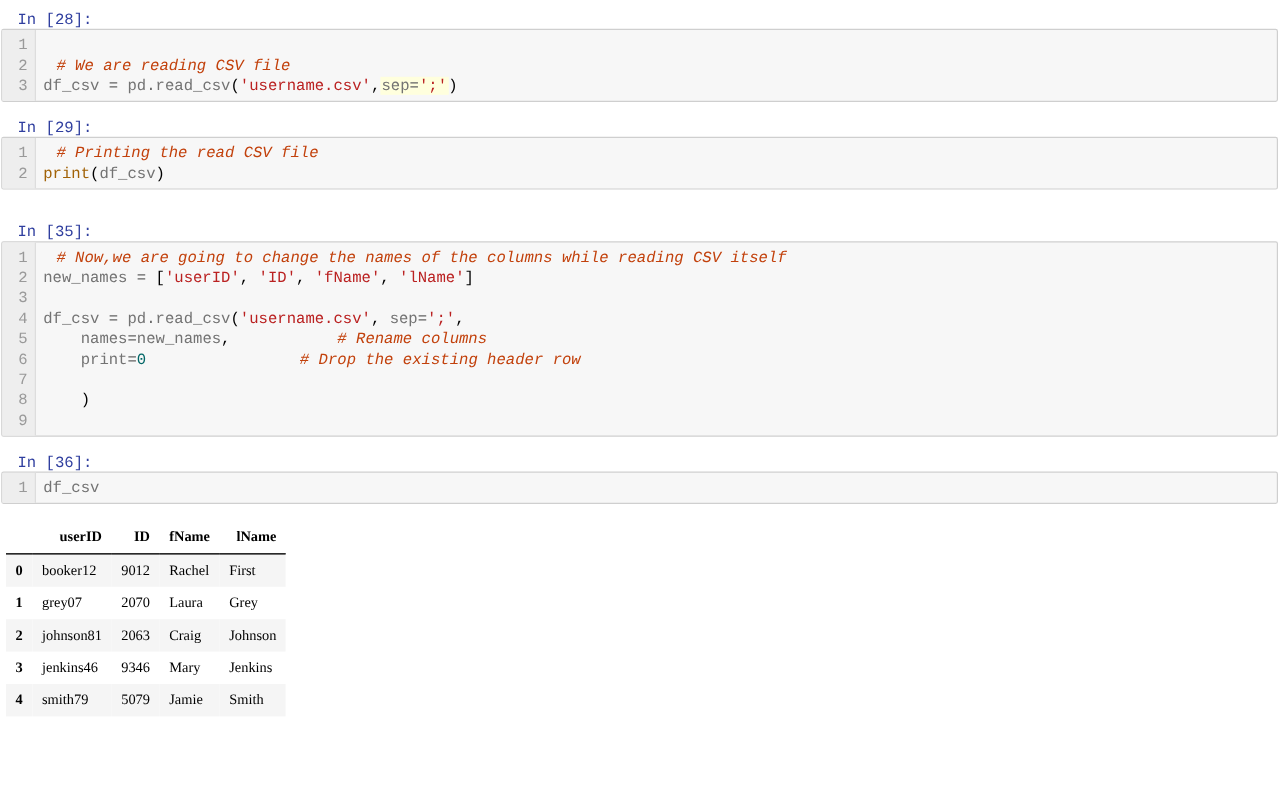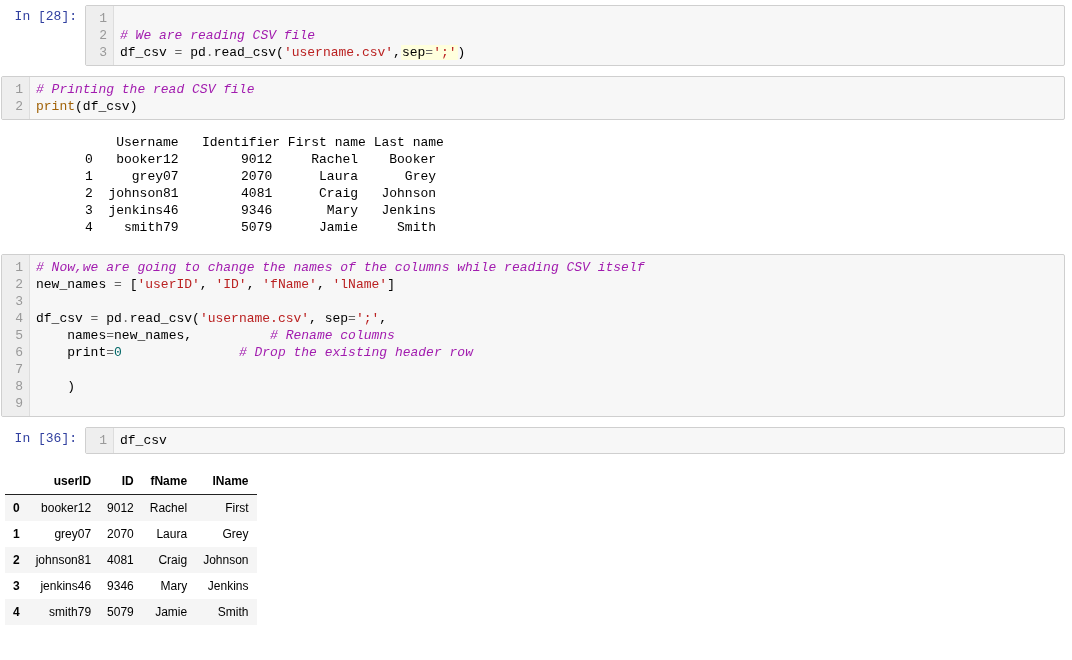--- a/index.html
+++ b/index.html
@@ -8,21 +8,21 @@
     font-size: 14px;
     background: #fff;
     color: #000;
     width: 1072px;
   }
   .cell {
     display: flex;
     padding: 4px 6px 4px 0;
     border: 1px solid transparent;
   }
-  .cell.code { border: 1px solid transparent; }
+  .cell.code { border: 1px solid transparent; flex-direction: column; }
   .prompt {
     width: 84px;
     flex-shrink: 0;
     text-align: right;
     padding: 4px 8px 0 0;
     font-family: "SFMono-Regular", Consolas, "Liberation Mono", Menlo, monospace;
     font-size: 13px;
   }
   .prompt.in { color: #303F9F; }
   .prompt.out { color: #D84315; }
@@ -47,56 +47,55 @@
   .gutter div { line-height: 17px; height: 17px; }
   .code-body {
     flex: 1;
     padding: 4px 6px;
     font-family: "SFMono-Regular", Consolas, "Liberation Mono", Menlo, monospace;
     font-size: 13px;
     white-space: pre;
     line-height: 17px;
     color: #000;
   }
-  .c-comment { color: #a21caf; font-style: italic; }
-  .c-name { color: #000000; }
+  .c-comment { color: #c2410c; font-style: italic; margin-left: 11px; }
+  .c-name { color: #737373; }
   .c-op2 { color: #666; }
   .c-str { color: #BA2121; }
   .c-builtin { color: #a16207; }
   .c-num { color: #006666; }
   .c-punc { color: #000; }
   .hl-sep { background: #ffd; padding: 0 1px;}
   .output-area {
     flex: 1;
     font-family: "SFMono-Regular", Consolas, "Liberation Mono", Menlo, monospace;
     font-size: 13px;
     white-space: pre;
     padding: 4px 0 8px 0;
     line-height: 17px;
   }
   .df-table {
     border-collapse: collapse;
-    font-family: Liberation Sans, sans-serif;
+    font-family: Liberation Serif, serif;
     font-size: 12px;
     margin-top: 4px;
   }
   .df-table thead th {
     font-weight: bold;
     text-align: right;
     padding: 6px 8px;
     border-bottom: 1px solid #222;
   }
   .df-table thead th:first-child { border-bottom: 1px solid #222; }
   .df-table tbody th {
     font-weight: bold;
     text-align: right;
     padding: 6px 8px;
   }
   .df-table tbody td {
-    text-align: right;
     padding: 6px 8px;
   }
   .df-table tbody tr:nth-child(odd) { background: #f5f5f5; }
 </style>
 </head>
 <body>
 
 <div class="cell code">
   <div class="prompt in">In [28]:</div>
   <div class="input-area">
@@ -105,40 +104,36 @@
       <div>2</div>
       <div>3</div>
     </div>
     <div class="code-body"><span></span>
 <span class="c-comment"># We are reading CSV file</span>
 <span class="c-name">df_csv</span><span class="c-op2"> = </span><span class="c-name">pd</span><span class="c-op2">.</span><span class="c-name">read_csv</span><span class="c-punc">(</span><span class="c-str">'username.csv'</span><span class="c-punc">,</span><span class="hl-sep"><span class="c-name">sep</span><span class="c-op2">=</span><span class="c-str">';'</span></span><span class="c-punc">)</span></div>
   </div>
 </div>
 
 <div class="cell code">
+  <div class="prompt in">In [29]:</div>
   <div class="input-area">
     <div class="gutter">
       <div>1</div>
       <div>2</div>
     </div>
     <div class="code-body"><span class="c-comment"># Printing the read CSV file</span>
 <span class="c-builtin">print</span><span class="c-punc">(</span><span class="c-name">df_csv</span><span class="c-punc">)</span></div>
   </div>
 </div>
 <div class="cell">
   <div class="prompt"></div>
-  <div class="output-area">    Username   Identifier First name Last name
-0   booker12        9012     Rachel    Booker
-1     grey07        2070      Laura      Grey
-2  johnson81        4081      Craig   Johnson
-3  jenkins46        9346       Mary   Jenkins
-4    smith79        5079      Jamie     Smith</div>
-</div>
-
-<div class="cell code">
+</div>
+
+<div class="cell code">
+  <div class="prompt in">In [35]:</div>
   <div class="input-area">
     <div class="gutter">
       <div>1</div>
       <div>2</div>
       <div>3</div>
       <div>4</div>
       <div>5</div>
       <div>6</div>
       <div>7</div>
       <div>8</div>
@@ -189,21 +184,21 @@
         <tr>
           <th>1</th>
           <td>grey07</td>
           <td>2070</td>
           <td>Laura</td>
           <td>Grey</td>
         </tr>
         <tr>
           <th>2</th>
           <td>johnson81</td>
-          <td>4081</td>
+          <td>2063</td>
           <td>Craig</td>
           <td>Johnson</td>
         </tr>
         <tr>
           <th>3</th>
           <td>jenkins46</td>
           <td>9346</td>
           <td>Mary</td>
           <td>Jenkins</td>
         </tr>

